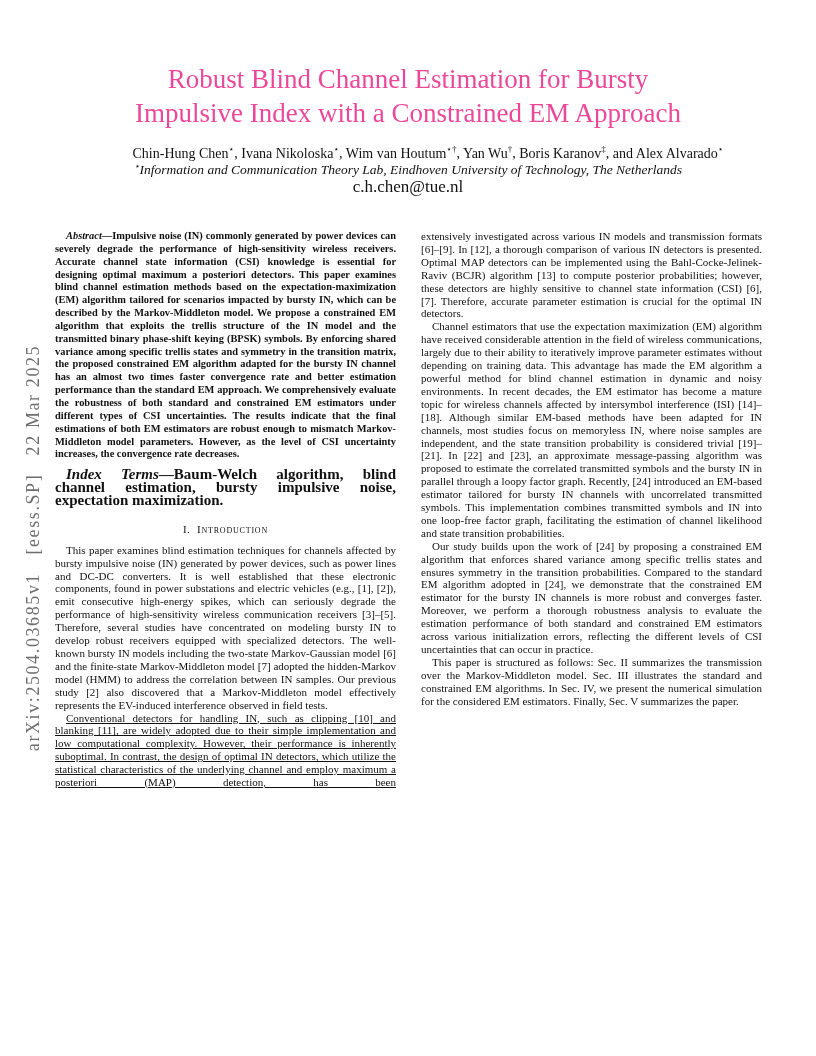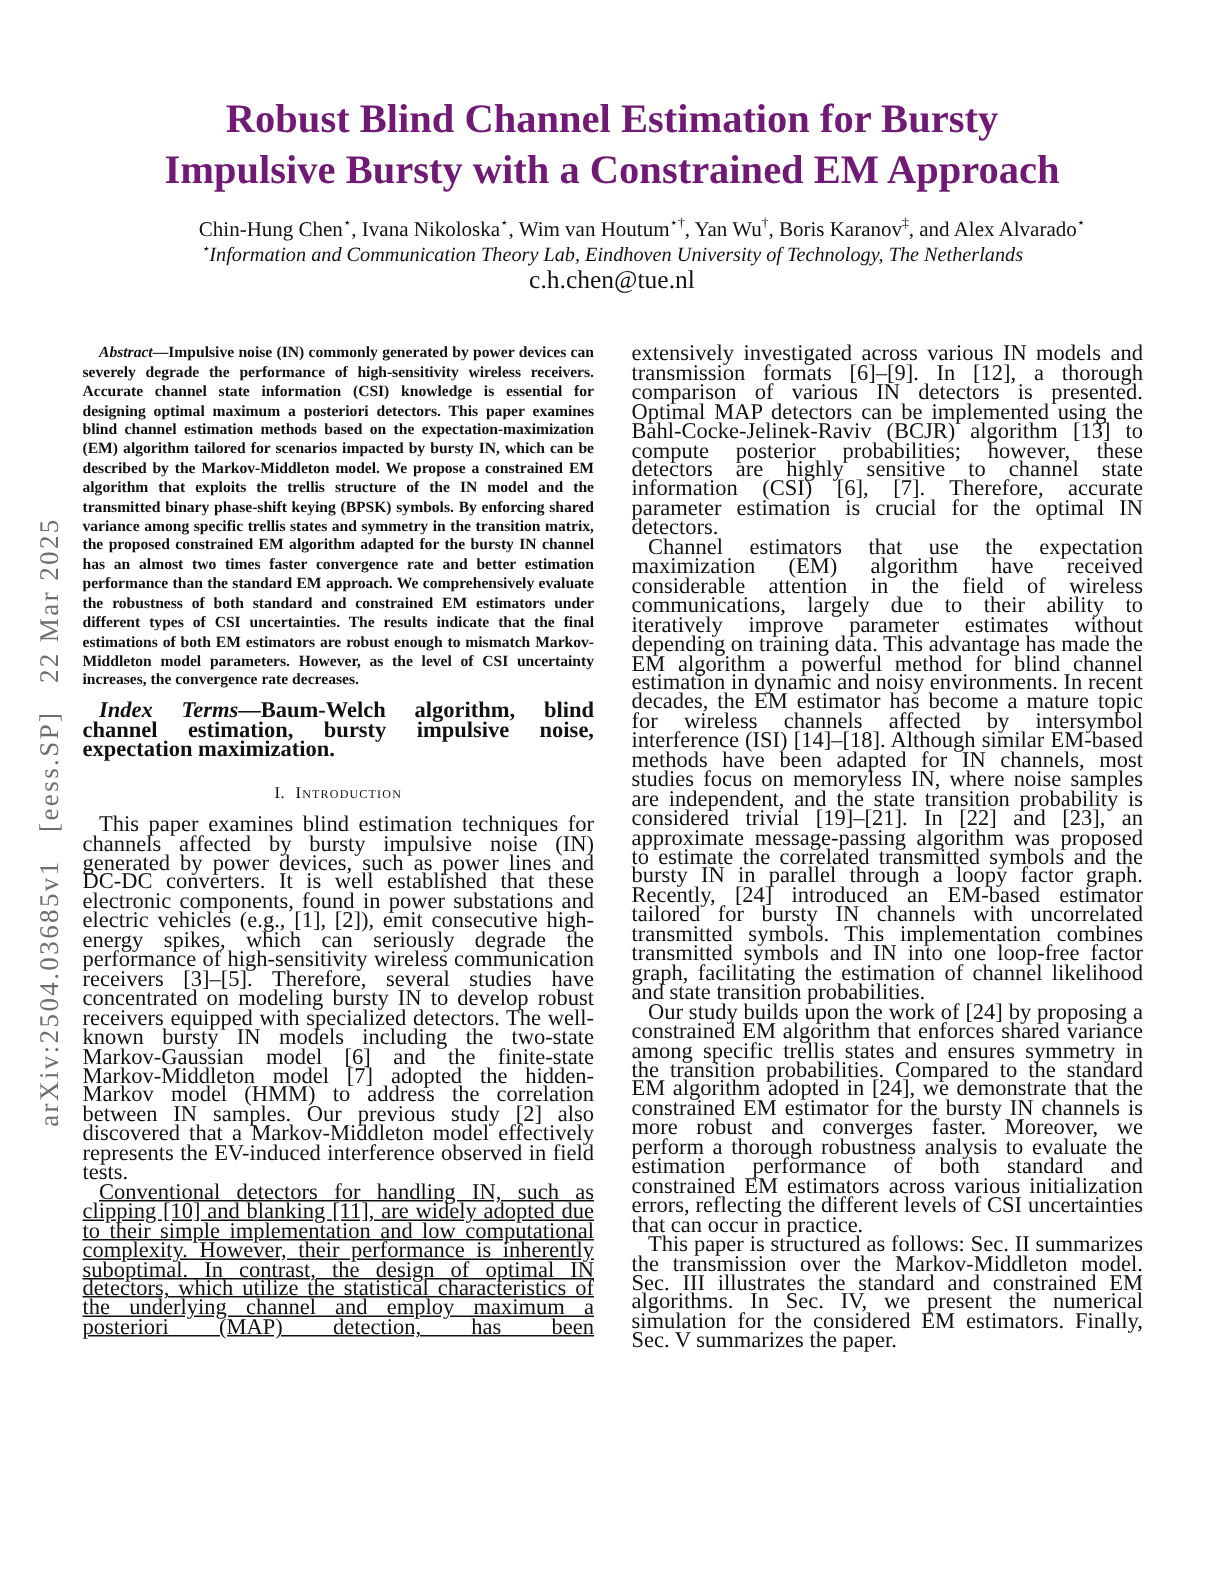--- a/index.html
+++ b/index.html
@@ -20,23 +20,23 @@
     transform: translate(-50%, -50%) rotate(-90deg);
     transform-origin: center center;
     white-space: pre;
     font-size: 18px;
     letter-spacing: 1.6px;
     color: #6e6e6e;
   }
   .header { padding-top: 62px; text-align: center; }
   .title {
     font-size: 27px;
-    font-weight: bold;
+    font-weight: normal;
     line-height: 34px;
-    color: #701a75;
+    color: #ec4899;
   }
   .title .title-line { display: block; }
   .authors {
     margin-top: 15px;
     font-size: 14px;
     line-height: 17px;
     margin-left: 40px;
   }
   .authors sup, .affil sup { font-size: 9px; vertical-align: super; line-height: 0; }
   .affil {
@@ -76,38 +76,38 @@
   .index-terms .it-label { font-style: italic; }
   .section-heading {
     font-weight: normal;
     font-size: 11px;
     text-align: center;
     margin: 6px 0 9px 0;
     letter-spacing: 0.3px;
   }
   .section-heading .sc { font-variant: small-caps; margin-left: 7px; letter-spacing: 0.8px; }
   .body-par {
-    font-size: 15px;
+    font-size: 11px;
     line-height: 12.9px;
     text-align: justify;
   }
   .body-par.indent { text-indent: 11px; }
   .body-par.cut { text-align-last: justify; text-decoration: underline; }
 </style>
 </head>
 <body>
 
 <div class="page">
 
   <div class="watermark">arXiv:2504.03685v1   [eess.SP]   22 Mar 2025</div>
 
   <div class="header">
     <h1 class="title">
       <span class="title-line">Robust Blind Channel Estimation for Bursty</span>
-      <span class="title-line">Impulsive Bursty with a Constrained EM Approach</span>
+      <span class="title-line">Impulsive Index with a Constrained EM Approach</span>
     </h1>
     <div class="authors">Chin-Hung Chen<sup>⋆</sup>, Ivana Nikoloska<sup>⋆</sup>, Wim van Houtum<sup>⋆†</sup>, Yan Wu<sup>†</sup>, Boris Karanov<sup>‡</sup>, and Alex Alvarado<sup>⋆</sup></div>
     <div class="affil"><sup>⋆</sup>Information and Communication Theory Lab, Eindhoven University of Technology, The Netherlands</div>
     <div class="email">c.h.chen@tue.nl</div>
   </div>
 
   <div class="columns">
 
     <div class="col">
       <p class="abstract"><span class="abs-label">Abstract</span><span>—</span><span>Impulsive noise (IN) commonly generated by power devices can severely degrade the performance of high-sensitivity wireless receivers. Accurate channel state information (CSI) knowledge is essential for designing optimal maximum a posteriori detectors. This paper examines blind channel estimation methods based on the expectation-maximization (EM) algorithm tailored for scenarios impacted by bursty IN, which can be described by the Markov-Middleton model. We propose a constrained EM algorithm that exploits the trellis structure of the IN model and the transmitted binary phase-shift keying (BPSK) symbols. By enforcing shared variance among specific trellis states and symmetry in the transition matrix, the proposed constrained EM algorithm adapted for the bursty IN channel has an almost two times faster convergence rate and better estimation performance than the standard EM approach. We comprehensively evaluate the robustness of both standard and constrained EM estimators under different types of CSI uncertainties. The results indicate that the final estimations of both EM estimators are robust enough to mismatch Markov-Middleton model parameters. However, as the level of CSI uncertainty increases, the convergence rate decreases.</span></p>

